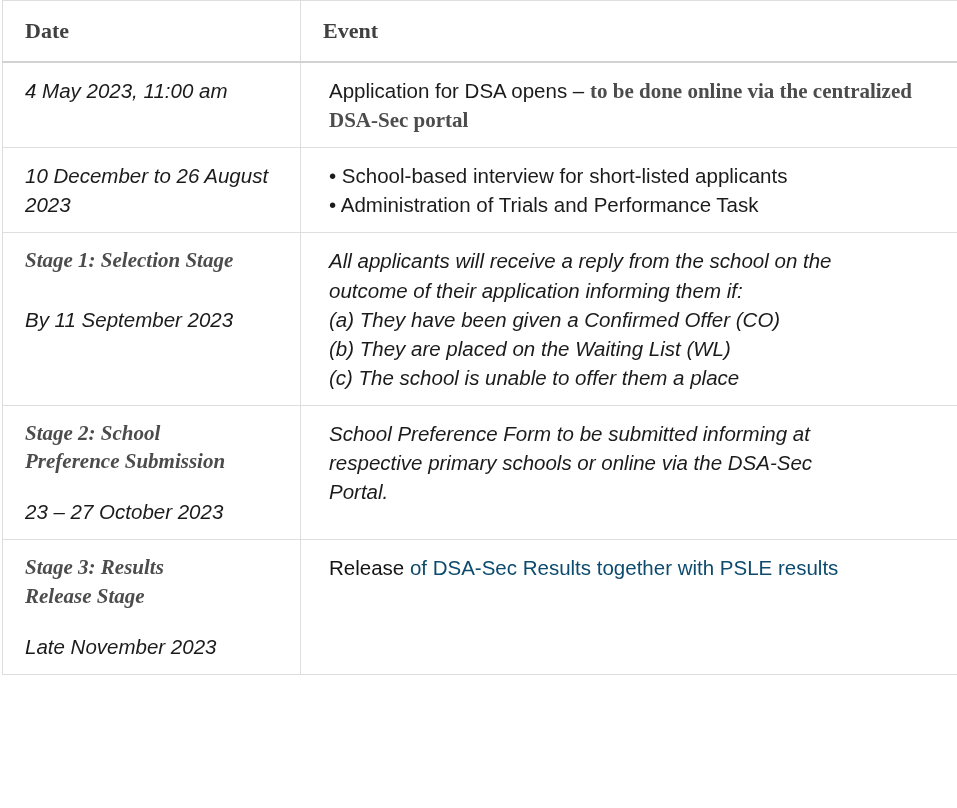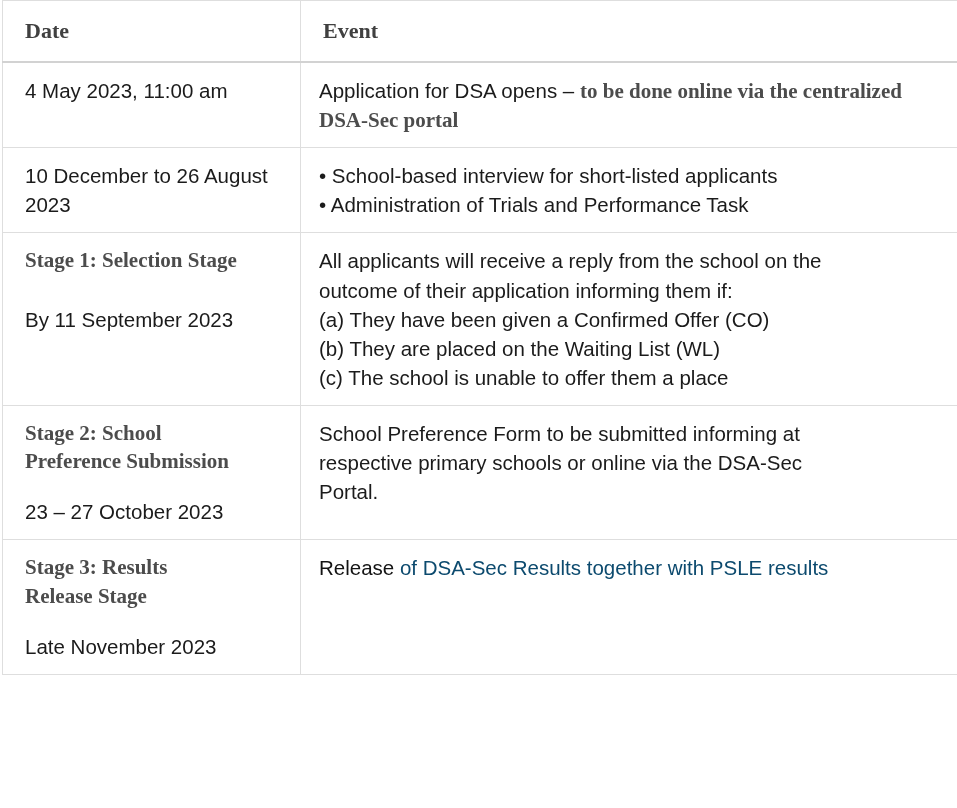--- a/index.html
+++ b/index.html
@@ -54,24 +54,24 @@
     border: 1px solid #dedede;
     background: #ffffff;
     padding: 13px 18px 13px 22px;
     font-size: 20.5px;
     line-height: 1.42;
     color: #1b1b1b;
     font-family: "Liberation Sans", sans-serif;
   }
 
   tbody td.cell-date  { padding-right: 10px; }
-  tbody td.cell-event { padding-left: 18px; }
+  tbody td.cell-event { padding-left: 28px; }
 
   
-  .line { display: block; }
+  .line { display: block; font-style: italic; }
 
   
   .serif-strong {
     font-family: "Liberation Serif", serif;
     font-weight: bold;
     color: #4c4c4c;
     font-size: 21px;
     line-height: 1.34;
   }
 

